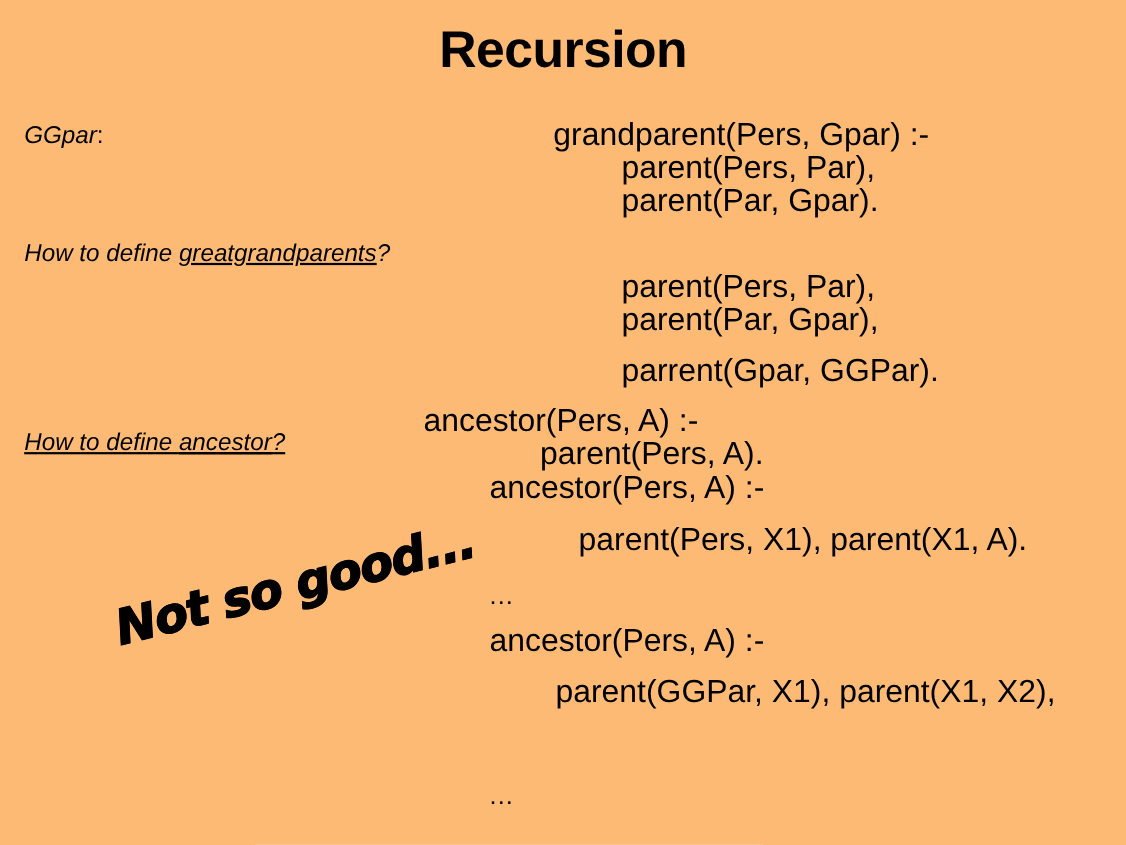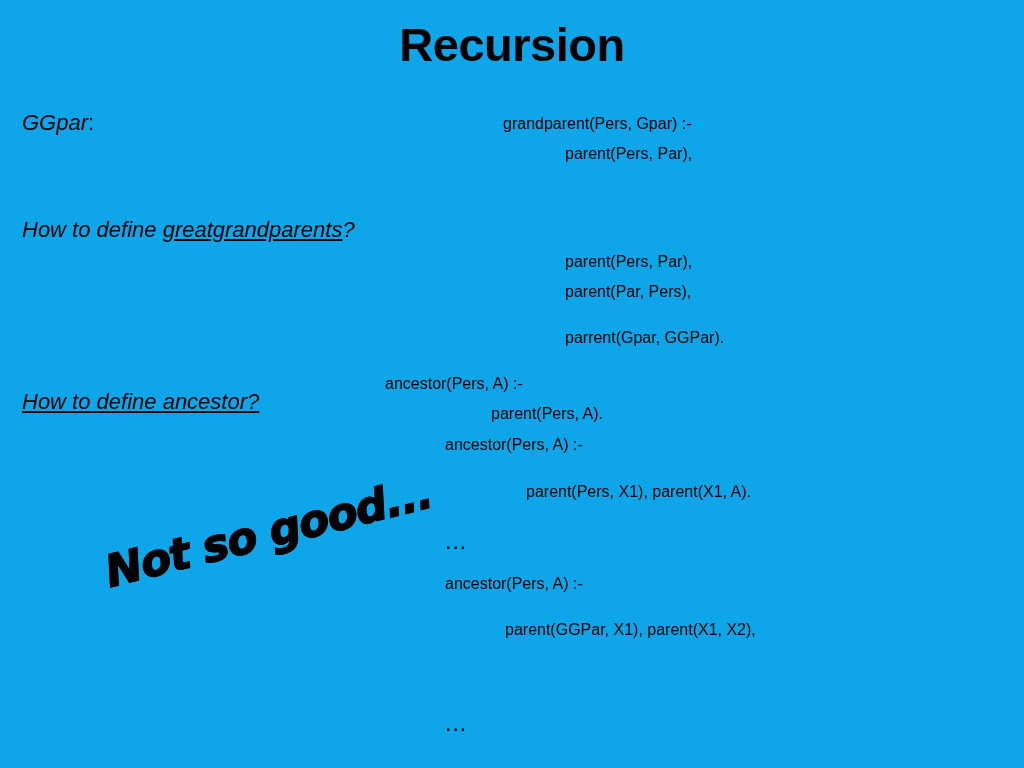--- a/index.html
+++ b/index.html
@@ -13,21 +13,21 @@
     position: relative;
     overflow: hidden;
     font-family: "Liberation Sans", sans-serif;
     color: #000000;
     -webkit-font-smoothing: antialiased;
   }
 
   #slide {
     position: absolute;
     inset: 0;
-    background: #0ea5e9;
+    background: #fdba74;
   }
 
   
   .slide-title {
     position: absolute;
     left: 0;
     top: 18px;
     width: 1024px;
     text-align: center;
     font-family: "Liberation Sans", sans-serif;
@@ -56,21 +56,21 @@
   }
   .prompt .plain {
     font-style: normal;
   }
 
   
   .code {
     position: absolute;
     font-family: "Liberation Sans", sans-serif;
     font-style: normal;
-    font-size: 16px;
+    font-size: 29px;
     line-height: 27px;
     white-space: pre;
     color: #000000;
   }
 
   .ellipsis {
     position: absolute;
     font-family: "Liberation Sans", sans-serif;
     font-size: 23px;
     line-height: 27px;
@@ -103,25 +103,26 @@
 <body>
 
 <div id="slide">
 
   <div class="slide-title">Recursion</div>
 
   <div class="prompt" style="top:110px;"><span>GGpar</span><span class="plain">:</span></div>
 
   <div class="code" style="left:503px; top:110px;">grandparent(Pers, Gpar) :-</div>
   <div class="code" style="left:565px; top:140px;">parent(Pers, Par),</div>
+  <div class="code" style="left:565px; top:170px;">parent(Par, Gpar).</div>
 
   <div class="prompt" style="top:217px;"><span>How to define </span><span class="u">greatgrandparents</span><span>?</span></div>
 
   <div class="code" style="left:565px; top:248px;">parent(Pers, Par),</div>
-  <div class="code" style="left:565px; top:278px;">parent(Par, Pers),</div>
+  <div class="code" style="left:565px; top:278px;">parent(Par, Gpar),</div>
   <div class="code" style="left:565px; top:324px;">parrent(Gpar, GGPar).</div>
 
   <div class="prompt" style="top:389px;text-decoration:underline;"><span>How to define </span><span class="u">ancestor</span><span>?</span></div>
 
   <div class="code" style="left:385px; top:370px;">ancestor(Pers, A) :-</div>
   <div class="code" style="left:491px; top:400px;">parent(Pers, A).</div>
   <div class="code" style="left:445px; top:431px;">ancestor(Pers, A) :-</div>
   <div class="code" style="left:505px; top:478px;margin-left:21px;">parent(Pers, X1), parent(X1, A).</div>
 
   <div class="ellipsis" style="left:445px; top:528px;">...</div>

